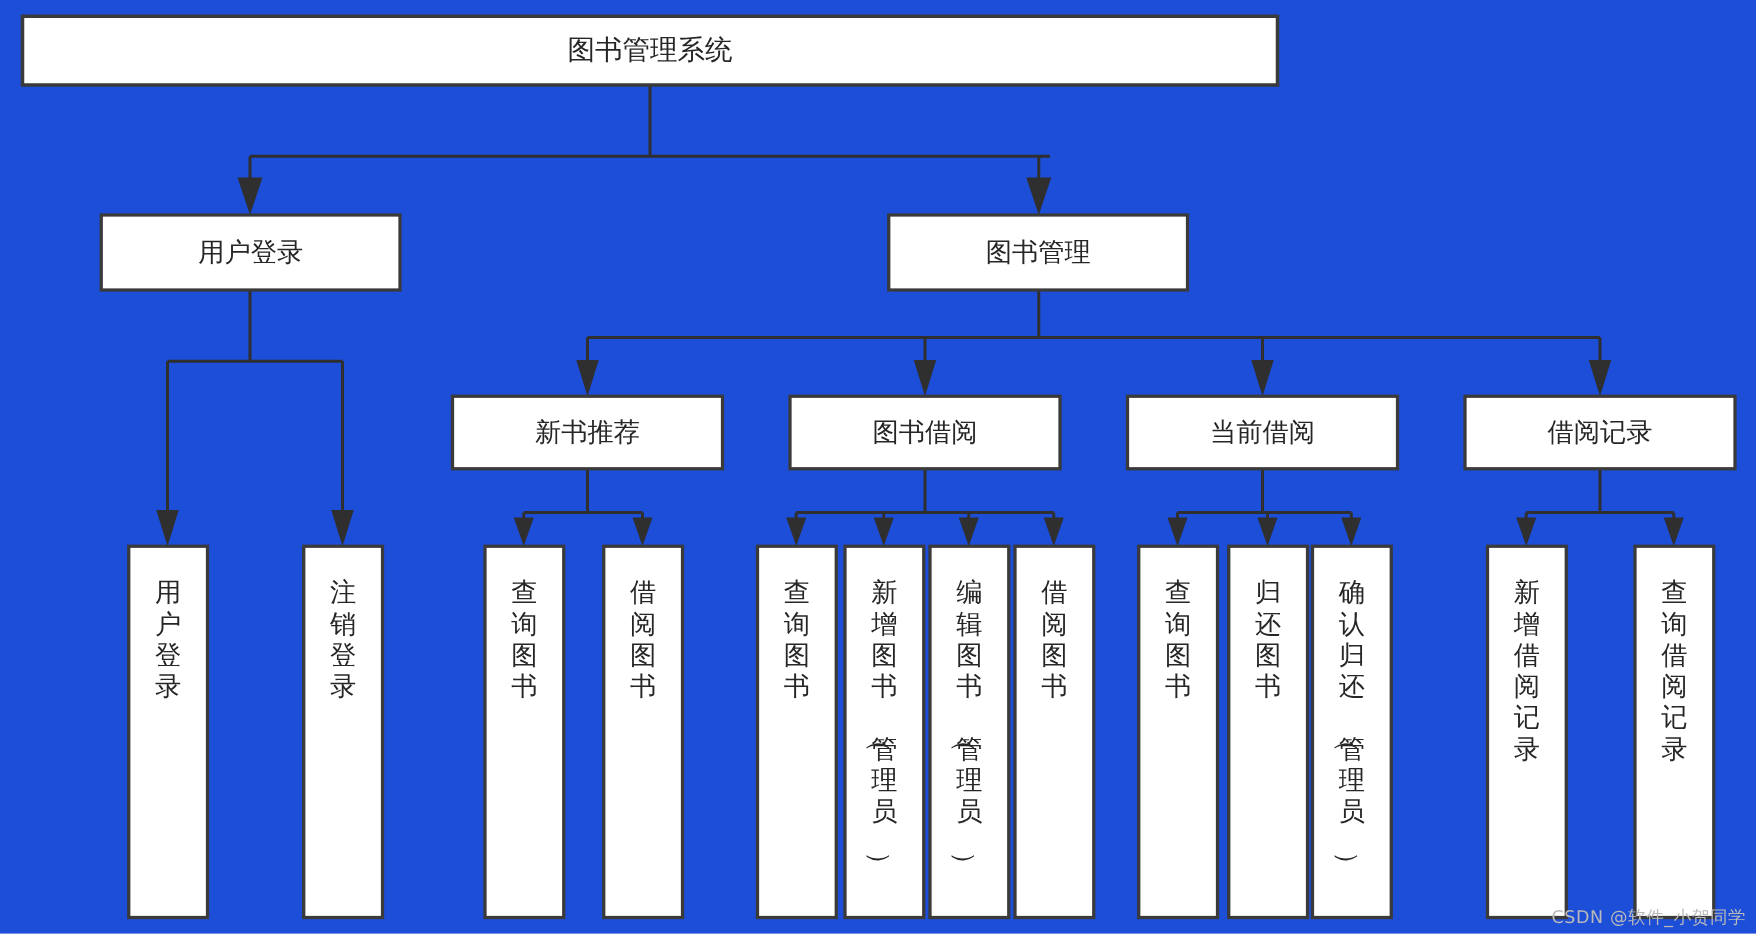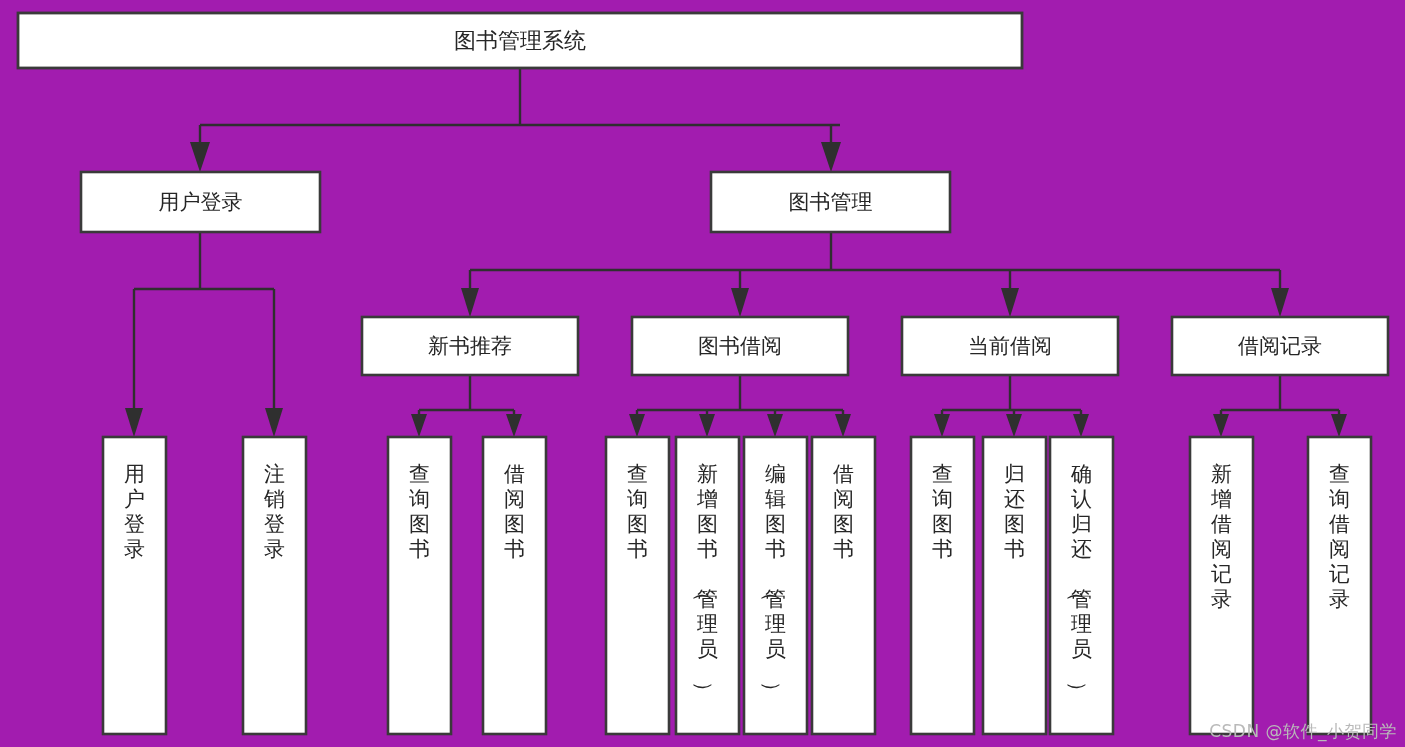--- a/index.html
+++ b/index.html
@@ -7,21 +7,21 @@
     padding: 0;
     background: #ffffff;
   }
   body {
     font-family: "DejaVu Sans", "Liberation Sans", sans-serif;
   }
   #diagram-root {
     position: relative;
     width: 1405px;
     height: 747px;
-    background: #a21caf;
+    background: #1d4ed8;
     overflow: hidden;
   }
   svg#flow {
     position: absolute;
     left: 0;
     top: 0;
     width: 1405px;
     height: 747px;
     display: block;
   }
@@ -57,21 +57,21 @@
     fill: #262626;
     font-family: "DejaVu Sans", "Liberation Sans", sans-serif;
     font-size: 21px;
     text-anchor: middle;
   }
   .watermark {
     position: absolute;
     right: 8px;
     bottom: 4px;
     font-family: "DejaVu Sans", "Liberation Sans", sans-serif;
-    font-size: 17px;
+    font-size: 14px;
     color: #b9b9b9;
     letter-spacing: 0.5px;
     white-space: nowrap;
     user-select: none;
   }
 </style>
 </head>
 <body>
 
 <div id="diagram-root">

